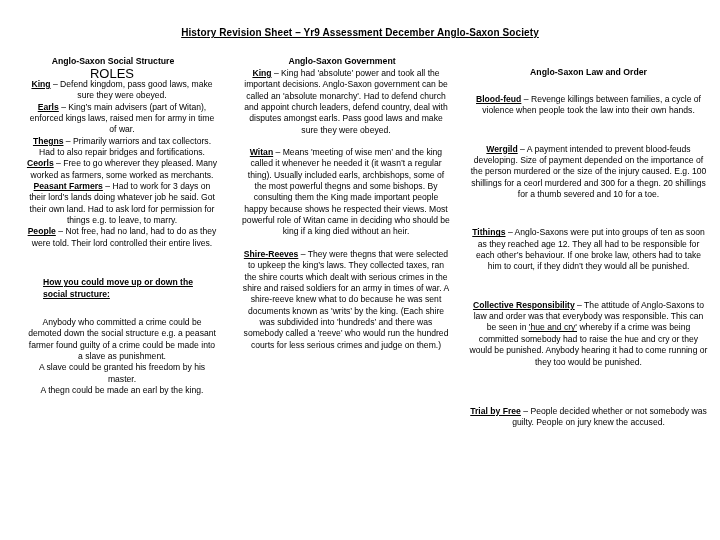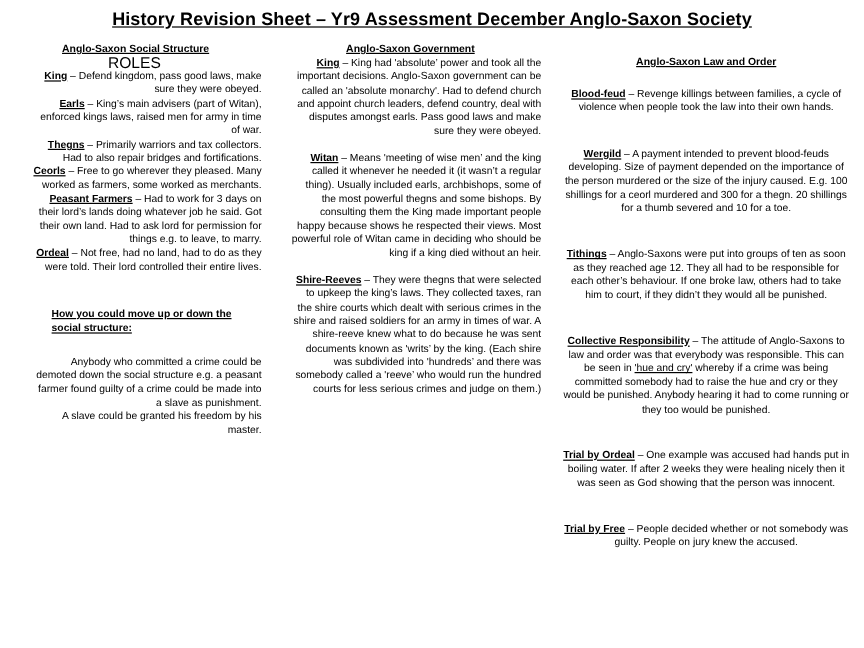--- a/index.html
+++ b/index.html
@@ -16,25 +16,25 @@
   }
   .page {
     position: relative;
     width: 720px;
     height: 540px;
     box-sizing: border-box;
     padding: 0;
   }
   .doc-title {
     text-align: center;
-    font-size: 15px;
+    font-size: 10px;
     font-weight: bold;
     text-decoration: underline;
     letter-spacing: 0.1px;
-    margin: 0;
+    margin: 16px;
     padding-top: 10px;
     line-height: 14px;
   }
   .columns {
     display: flex;
     flex-direction: row;
     align-items: flex-start;
     padding: 0;
     margin-top: 11px;
   }
@@ -53,40 +53,39 @@
   }
   .col-3 {
     width: 263px;
     padding-left: 12px;
     padding-right: 12px;
     text-align: center;
   }
   .col-head {
     font-size: 8.7px;
     font-weight: bold;
-    text-decoration: underline;
     text-align: center;
     line-height: 11px;
     margin: 0 0 1px 0;
   }
   .col-1 .col-head { text-align: center; padding-right: 18px; }
   .col-2 .col-head { text-align: center; padding-right: 8px; }
   .col-3 .col-head { text-align: center; margin-top: 11px; }
   .subhead {
     font-size: 13px;
     text-align: center;
     line-height: 11px;
     margin: 0 0 0 0;
     padding-right: 20px;
   }
   .para {
     font-size: 8.6px;
     line-height: 11.35px;
     margin: 0;
-    text-align: right;
+    text-align: center;
   }
   .col-3 .para {
     text-align: center;
     margin-top: 16px;
   }
   .term {
     font-weight: bold;
     text-decoration: underline;
   }
   .gap {
@@ -120,28 +119,29 @@
       <p class="para"><span class="term">King</span><span> – Defend kingdom, pass good laws, make sure they were obeyed.</span></p>
 
       <p class="para"><span class="term">Earls</span><span> – King’s main advisers (part of Witan), enforced kings laws, raised men for army in time of war.</span></p>
 
       <p class="para"><span class="term">Thegns</span><span> – Primarily warriors and tax collectors. Had to also repair bridges and fortifications.</span></p>
 
       <p class="para"><span class="term">Ceorls</span><span> – Free to go wherever they pleased. Many worked as farmers, some worked as merchants.</span></p>
 
       <p class="para"><span class="term">Peasant Farmers</span><span> – Had to work for 3 days on their lord’s lands doing whatever job he said. Got their own land. Had to ask lord for permission for things e.g. to leave, to marry.</span></p>
 
-      <p class="para"><span class="term">Ordeal</span><span> – Not free, had no land, had to do as they were told. Their lord controlled their entire lives.</span></p>
+      <p class="para"><span class="term">People</span><span> – Not free, had no land, had to do as they were told. Their lord controlled their entire lives.</span></p>
 
       <div class="gap"></div>
 
       <p class="section-head">How you could move up or down the social structure:</p>
 
       <p class="para">Anybody who committed a crime could be demoted down the social structure e.g. a peasant farmer found guilty of a crime could be made into a slave as punishment.</p>
       <p class="para">A slave could be granted his freedom by his master.</p>
+      <p class="para">A thegn could be made an earl by the king.</p>
     </div>
 
     <div class="col col-2">
       <div class="col-head">Anglo-Saxon Government</div>
 
       <p class="para"><span class="term">King</span><span> – King had 'absolute’ power and took all the important decisions. Anglo-Saxon government can be called an 'absolute monarchy'. Had to defend church and appoint church leaders, defend country, deal with disputes amongst earls. Pass good laws and make sure they were obeyed.</span></p>
 
       <div class="gap"></div>
 
       <p class="para"><span class="term">Witan</span><span> – Means 'meeting of wise men’ and the king called it whenever he needed it (it wasn’t a regular thing). Usually included earls, archbishops, some of the most powerful thegns and some bishops. By consulting them the King made important people happy because shows he respected their views. Most powerful role of Witan came in deciding who should be king if a king died without an heir.</span></p>
@@ -163,21 +163,20 @@
       <div class="gap"></div>
 
       <p class="para"><span class="term">Tithings</span><span> – Anglo-Saxons were put into groups of ten as soon as they reached age 12. They all had to be responsible for each other’s behaviour. If one broke law, others had to take him to court, if they didn’t they would all be punished.</span></p>
 
       <div class="gap"></div>
 
       <p class="para"><span class="term">Collective Responsibility</span><span> – The attitude of Anglo-Saxons to law and order was that everybody was responsible. This can be seen in </span><span class="inline-underline">'hue and cry'</span><span> whereby if a crime was being committed somebody had to raise the hue and cry or they would be punished. Anybody hearing it had to come running or they too would be punished.</span></p>
 
       <div class="gap"></div>
 
-      <p class="para"><span class="term">Trial by Ordeal</span><span> – One example was accused had hands put in boiling water. If after 2 weeks they were healing nicely then it was seen as God showing that the person was innocent.</span></p>
 
       <div class="gap"></div>
 
       <p class="para"><span class="term">Trial by Free</span><span> – People decided whether or not somebody was guilty. People on jury knew the accused.</span></p>
     </div>
 
   </div>
 </div>
 
 </body></html>

